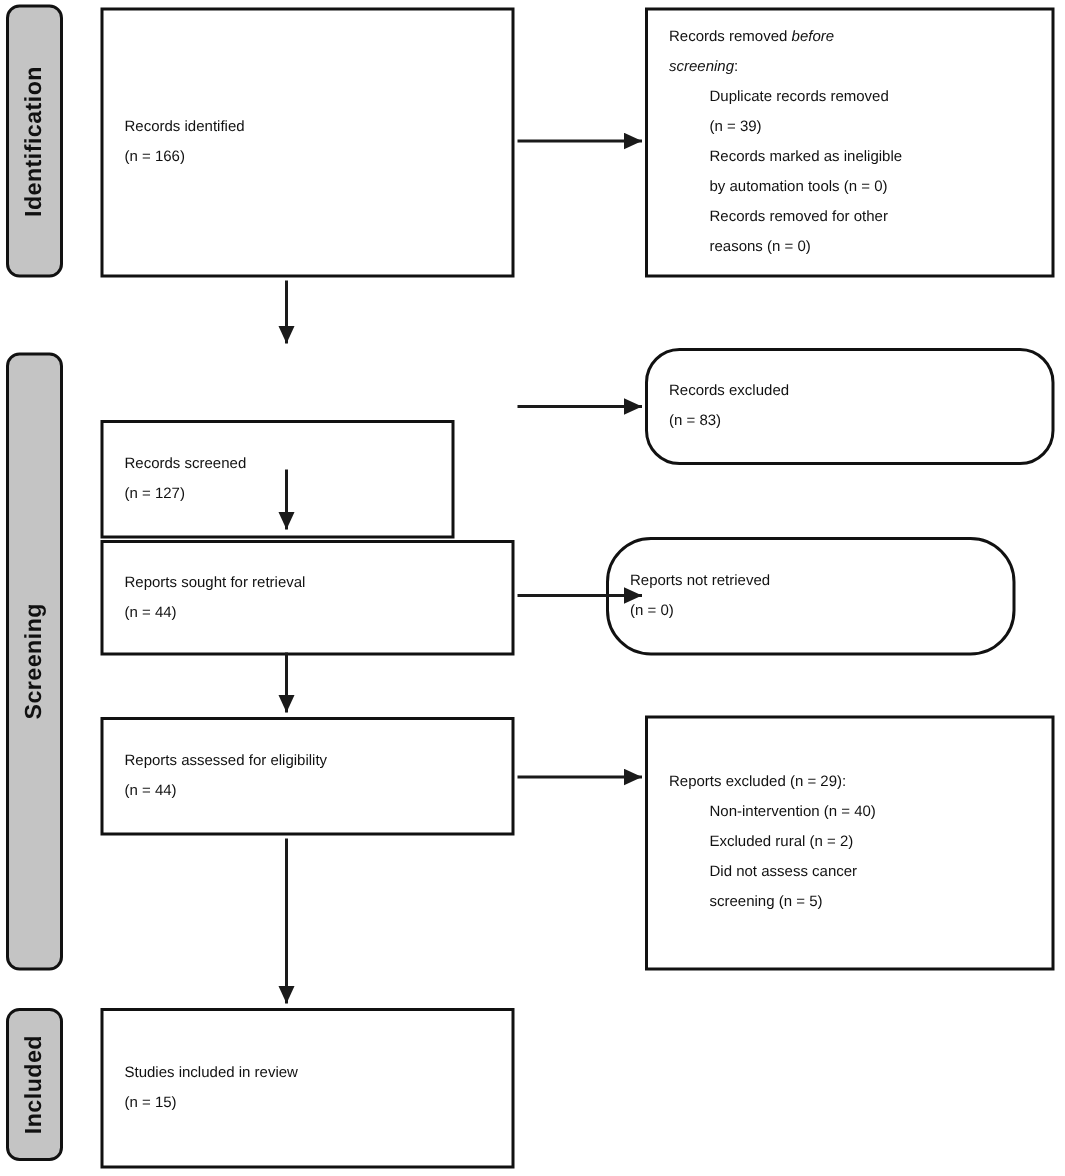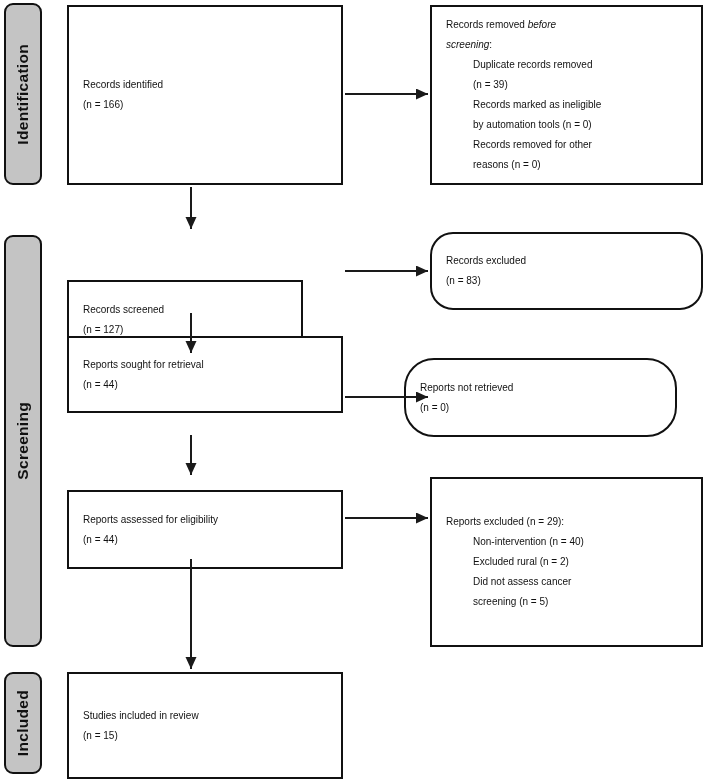--- a/index.html
+++ b/index.html
@@ -48,23 +48,23 @@
     font-size: 10px;
     line-height: 20px;
   }
   .box .item { padding-left: 27px; }
   .italic { font-style: italic; }
 
   #box-records-identified    { left: 67px;  top: 5px;   width: 276px; height: 180px; }
   #box-records-removed       { left: 430px; top: 5px;   width: 273px; height: 180px; }
   #box-records-screened      { left: 67px;  top: 232px; width: 236px; height: 79px; margin-top: 48px; }
   #box-records-excluded      { left: 430px; top: 232px; width: 273px; height: 78px; border-radius: 23px; }
-  #box-reports-sought        { left: 67px;  top: 336px; width: 276px; height: 77px; }
+  #box-reports-sought        { left: 67px;  top: 360px; width: 276px; height: 77px; }
   #box-reports-not-retrieved { left: 404px; top: 358px; width: 273px; height: 79px; border-radius: 30px; }
-  #box-reports-assessed      { left: 67px;  top: 478px; width: 276px; height: 79px; margin-top: 12px; }
+  #box-reports-assessed      { left: 67px;  top: 478px; width: 276px; height: 79px; }
   #box-reports-excluded      { left: 430px; top: 477px; width: 273px; height: 170px; }
   #box-studies-included      { left: 67px;  top: 672px; width: 276px; height: 107px; }
 
   
   .arrows {
     position: absolute;
     left: 0; top: 0;
     width: 710px; height: 784px;
     pointer-events: none;
   }

